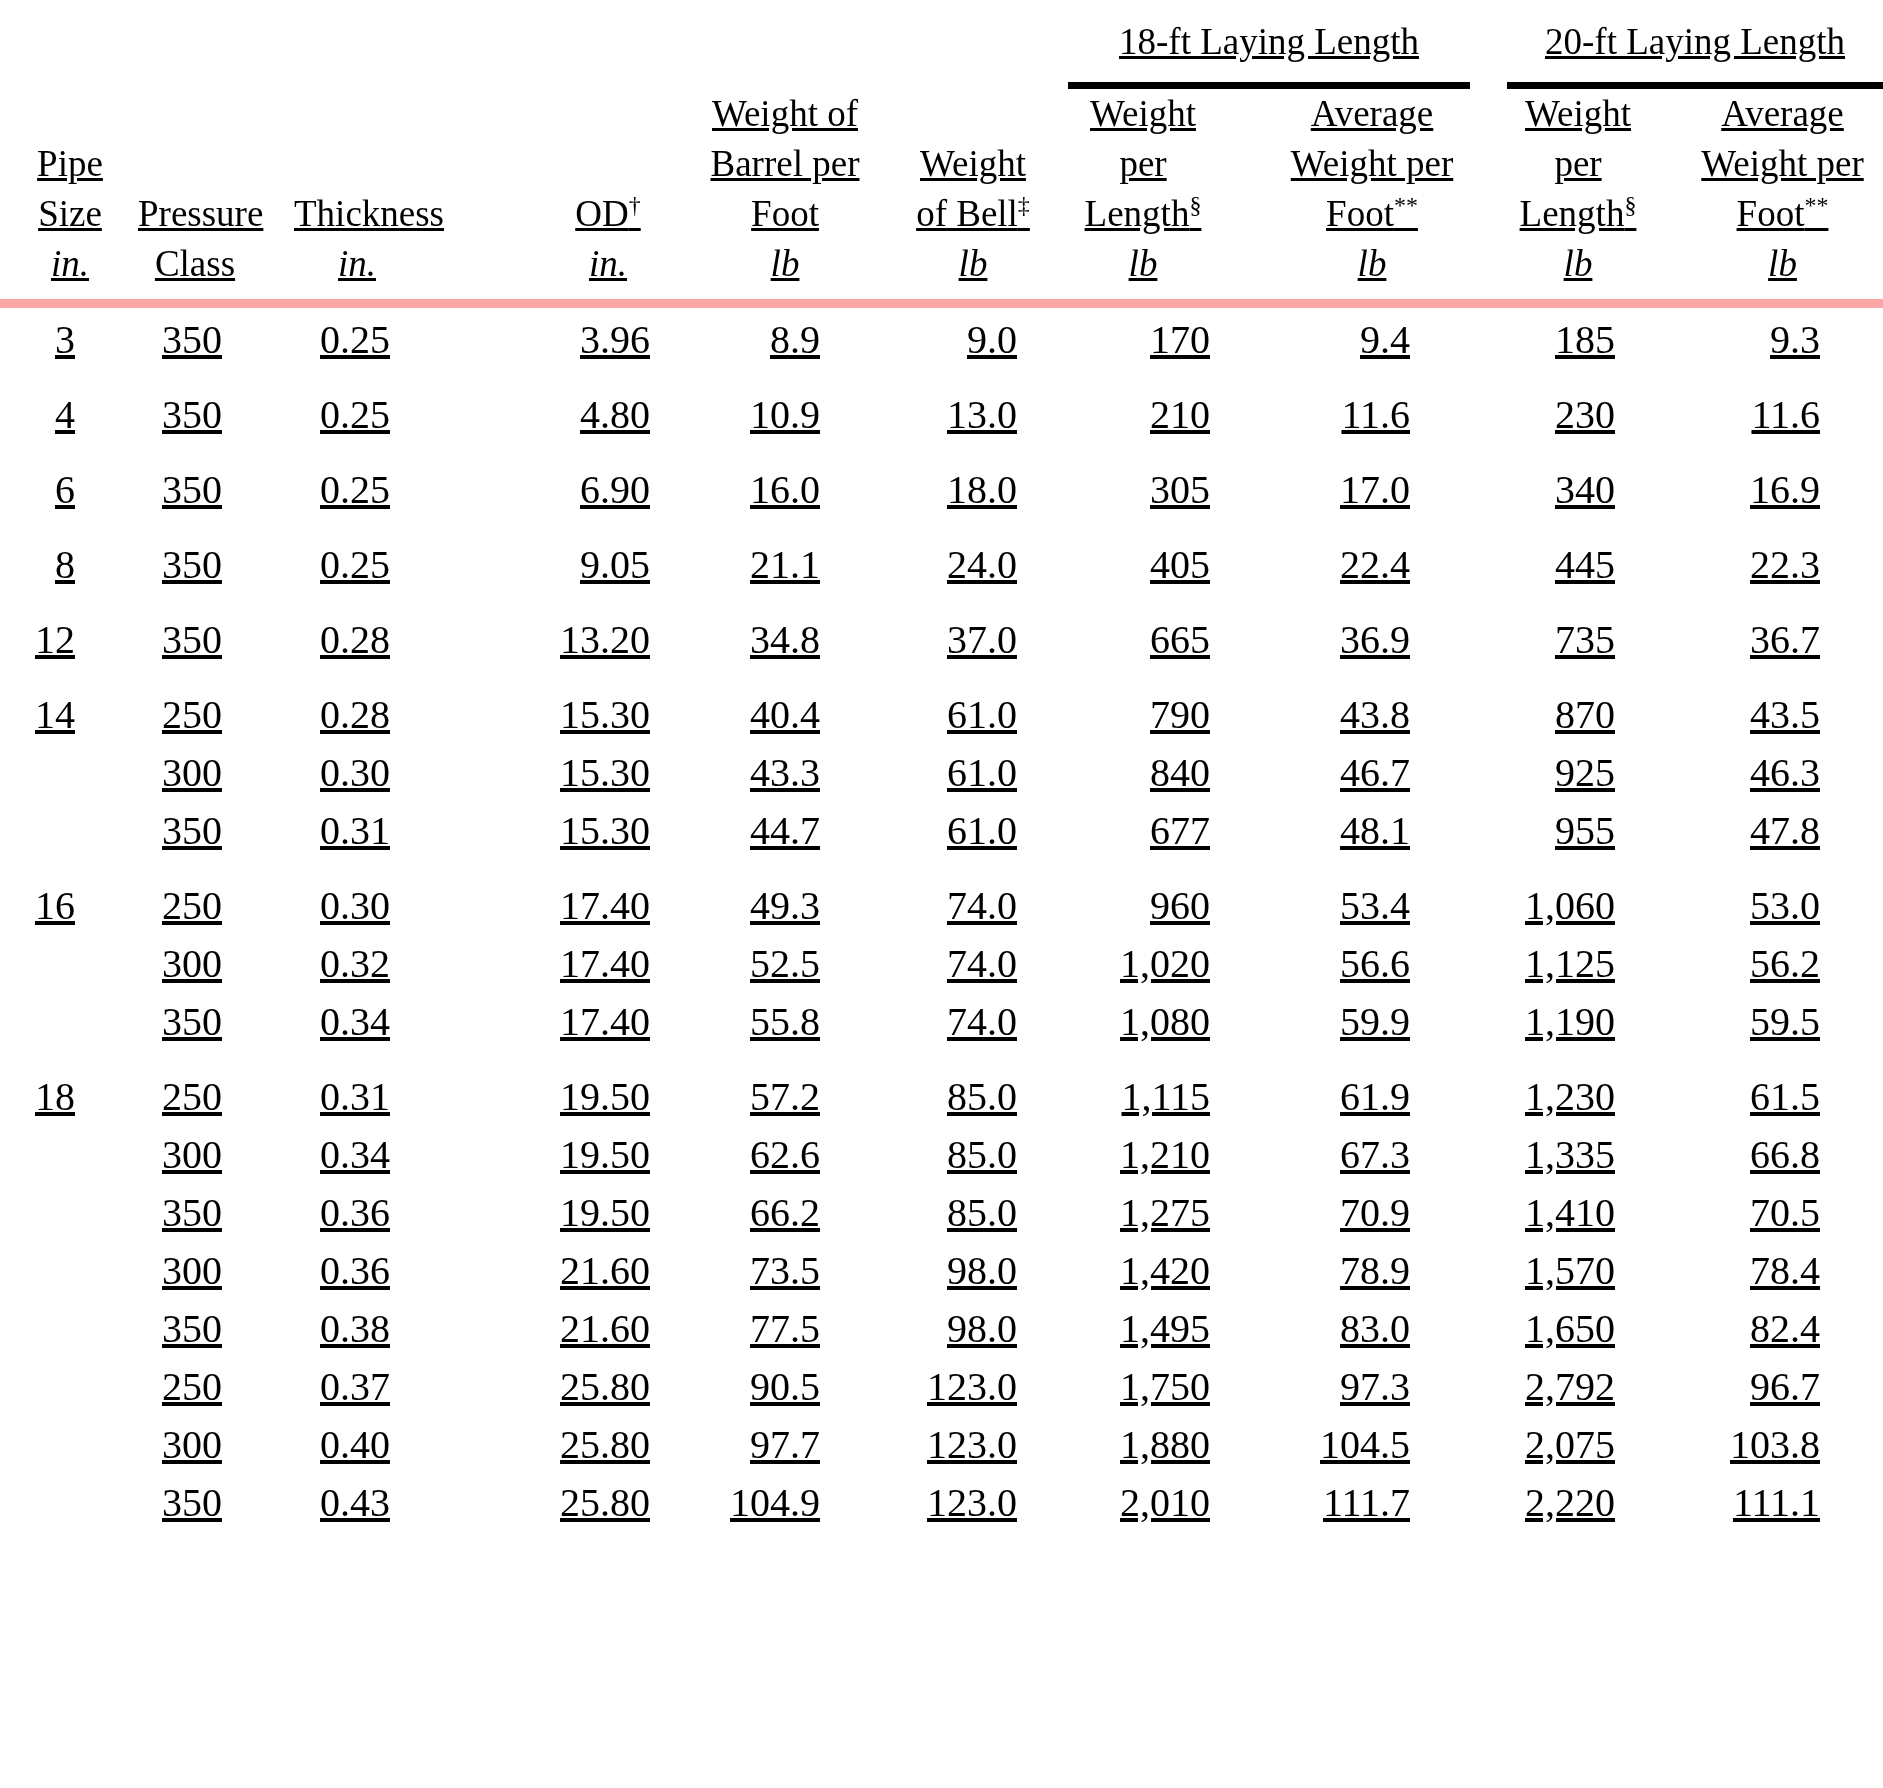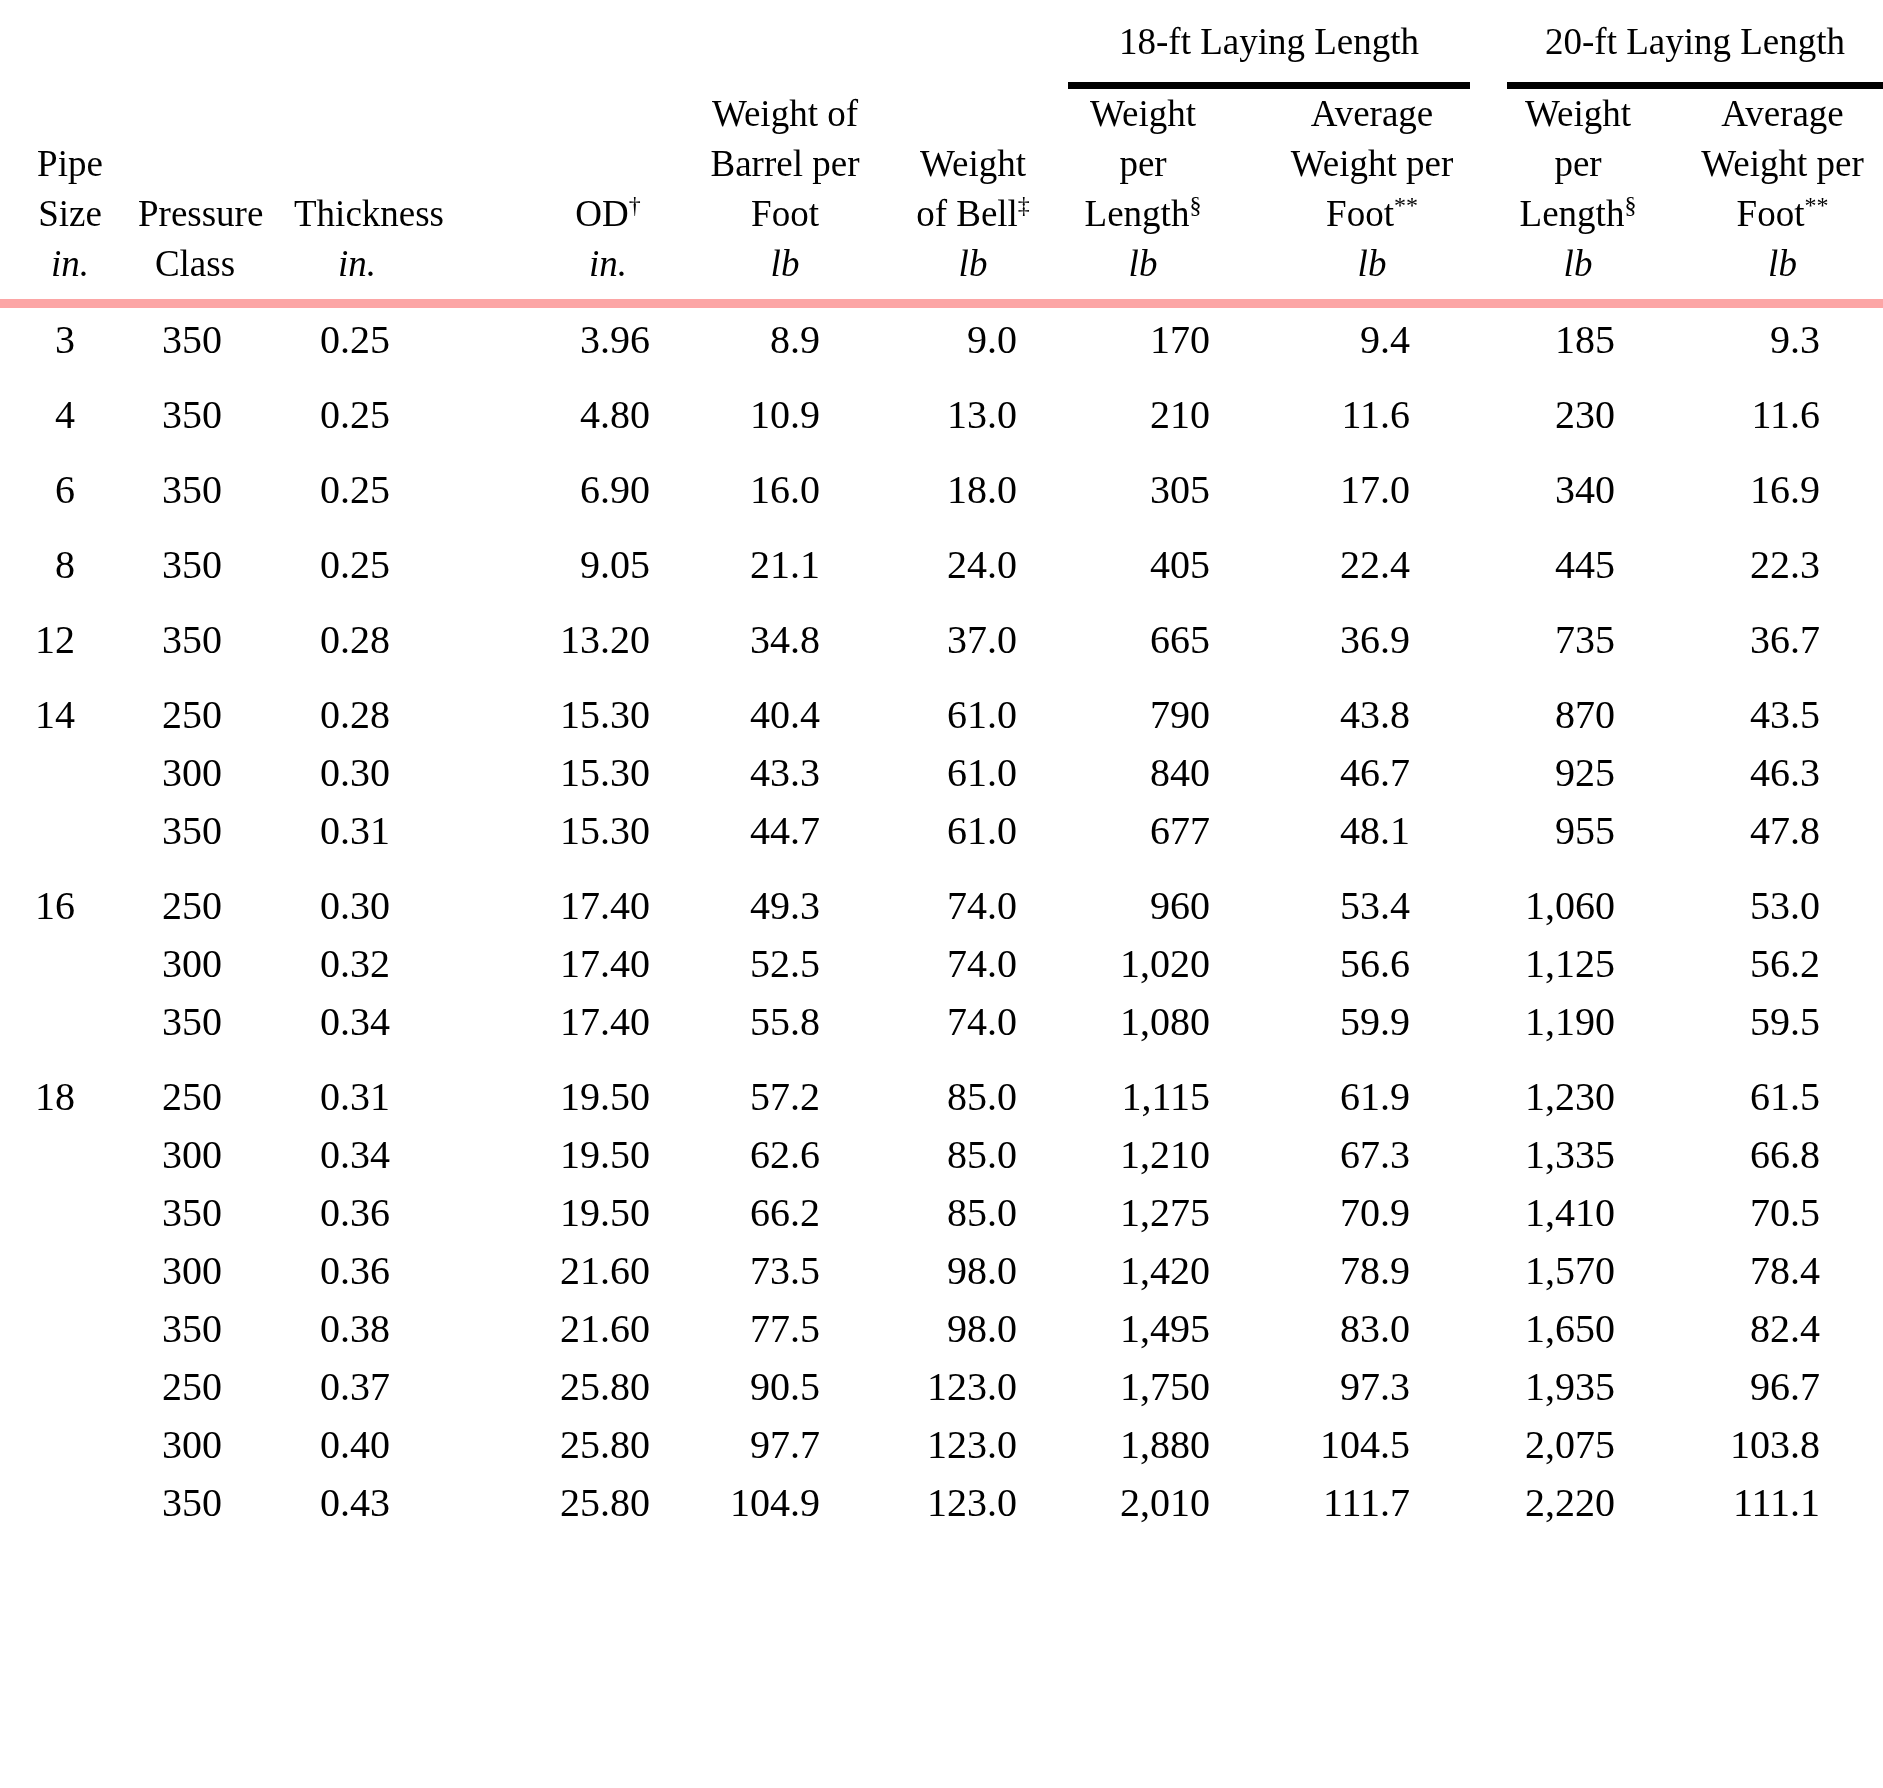--- a/index.html
+++ b/index.html
@@ -7,20 +7,21 @@
     padding: 0;
     background: #ffffff;
     color: #000000;
     font-family: "Liberation Serif", serif;
   }
   #page {
     width: 1883px;
     height: 1788px;
     background: #ffffff;
     overflow: hidden;
+    text-decoration: underline;
   }
   table {
     border-collapse: collapse;
     table-layout: fixed;
     width: 1883px;
   }
   th {
     font-weight: normal;
     text-align: center;
     vertical-align: bottom;
@@ -372,21 +373,21 @@
         </tr>
         <tr>
           <td></td>
           <td>250</td>
           <td>0.37</td>
           <td>25.80</td>
           <td>90.5</td>
           <td>123.0</td>
           <td>1,750</td>
           <td>97.3</td>
-          <td>1,935</td>
+          <td>2,792</td>
           <td>96.7</td>
         </tr>
         <tr>
           <td></td>
           <td>300</td>
           <td>0.40</td>
           <td>25.80</td>
           <td>97.7</td>
           <td>123.0</td>
           <td>1,880</td>

